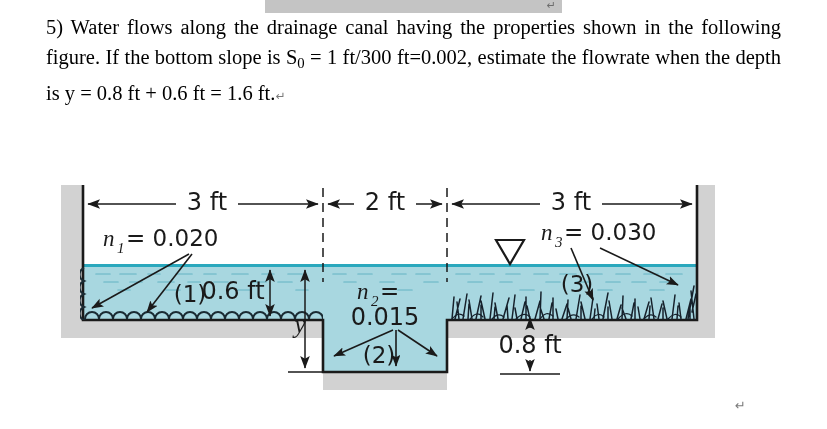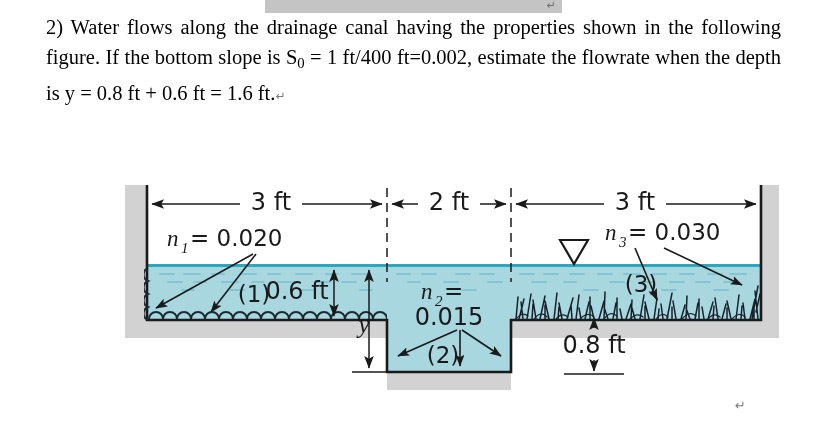--- a/index.html
+++ b/index.html
@@ -51,25 +51,24 @@
     position: absolute;
     left: 735px;
     top: 398px;
     font-size: 13px;
     color: #7a7a7a;
     font-family: "DejaVu Sans", sans-serif;
   }
   
   #figure {
     position: absolute;
-    left: 17px;
+    left: 0px;
     top: 160px;
     width: 720px;
     height: 260px;
-    padding-left: 47px;
   }
   #figure svg { display: block; }
   .fig-label {
     font-family: "DejaVu Sans", sans-serif;
     fill: #1a1a1a;
   }
   .fig-italic {
     font-family: "Liberation Serif", serif;
     font-style: italic;
     fill: #1a1a1a;
@@ -78,22 +77,22 @@
 </head>
 <body>
 
 <div id="page">
 
   <div id="selection-bar">
     <span id="selection-pilcrow">↵</span>
   </div>
 
   <div id="problem-text">
-    <span>2) Water flows along the drainage canal having the properties</span>
-    <span>shown in the following figure. If the bottom slope is S</span><span class="sub">0</span><span> = 1 ft/400</span>
+    <span>5) Water flows along the drainage canal having the properties</span>
+    <span>shown in the following figure. If the bottom slope is S</span><span class="sub">0</span><span> = 1 ft/300</span>
     <span>ft=0.002, estimate the flowrate when the depth is y = 0.8 ft + 0.6 ft</span>
     <span>= 1.6 ft.</span><span style="color:#7a7a7a;font-size:12px;font-family:'DejaVu Sans',sans-serif;">↵</span>
   </div>
 
   <div id="doc-pilcrow">↵</div>
 
   <div id="figure">
     <svg width="827" height="260" viewBox="0 0 827 260" xmlns="http://www.w3.org/2000/svg">
       <defs>
         <marker id="arrHead" markerWidth="9" markerHeight="9" refX="8" refY="3.2" orient="auto" markerUnits="strokeWidth">

